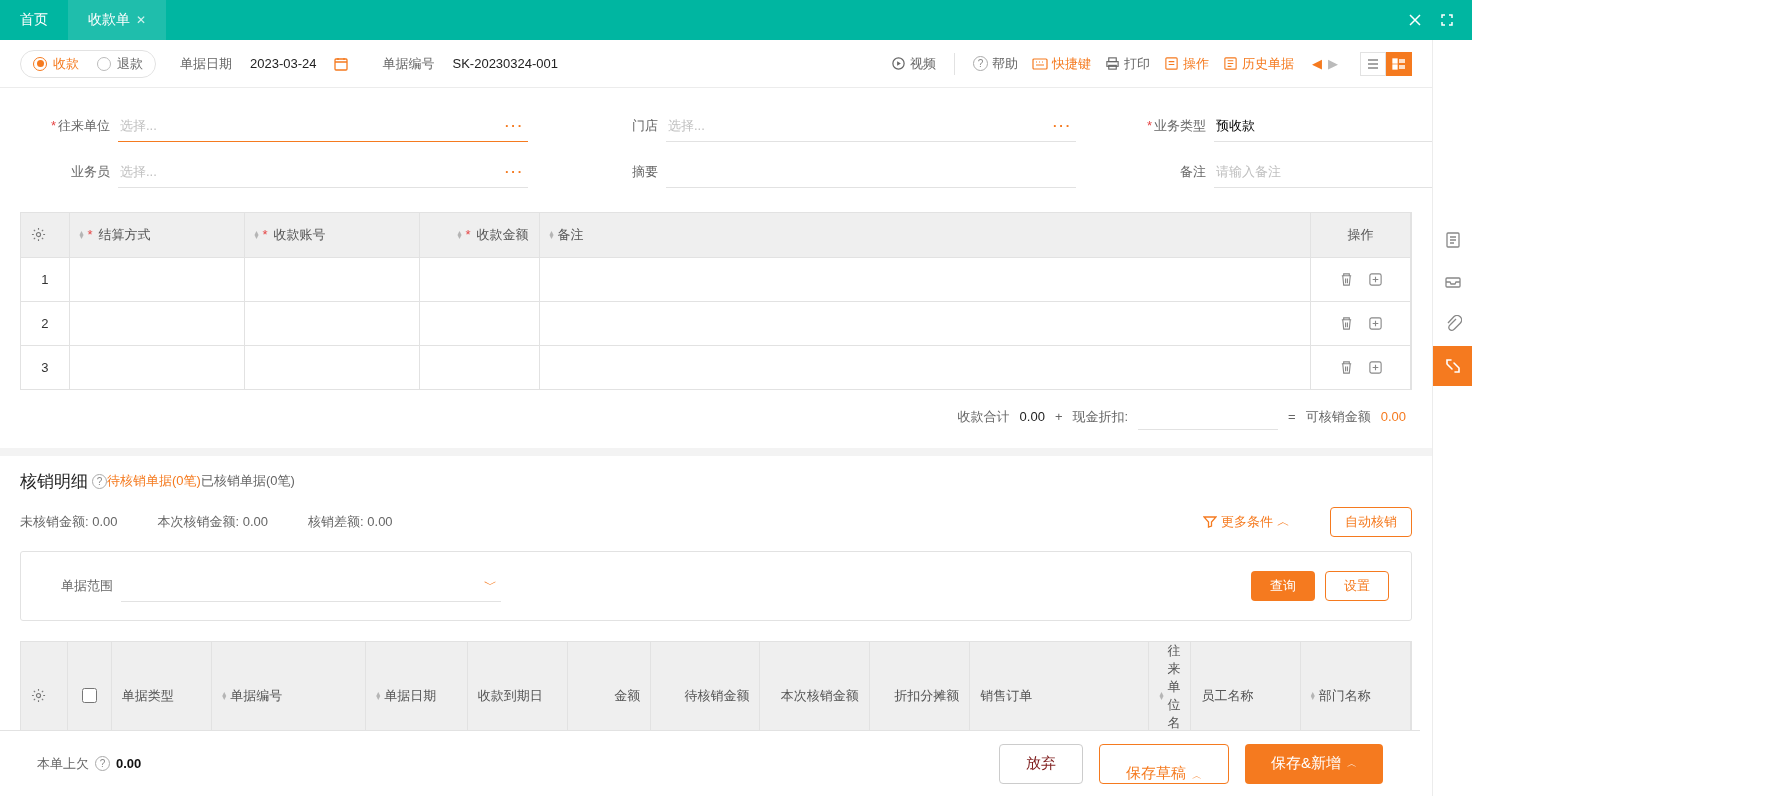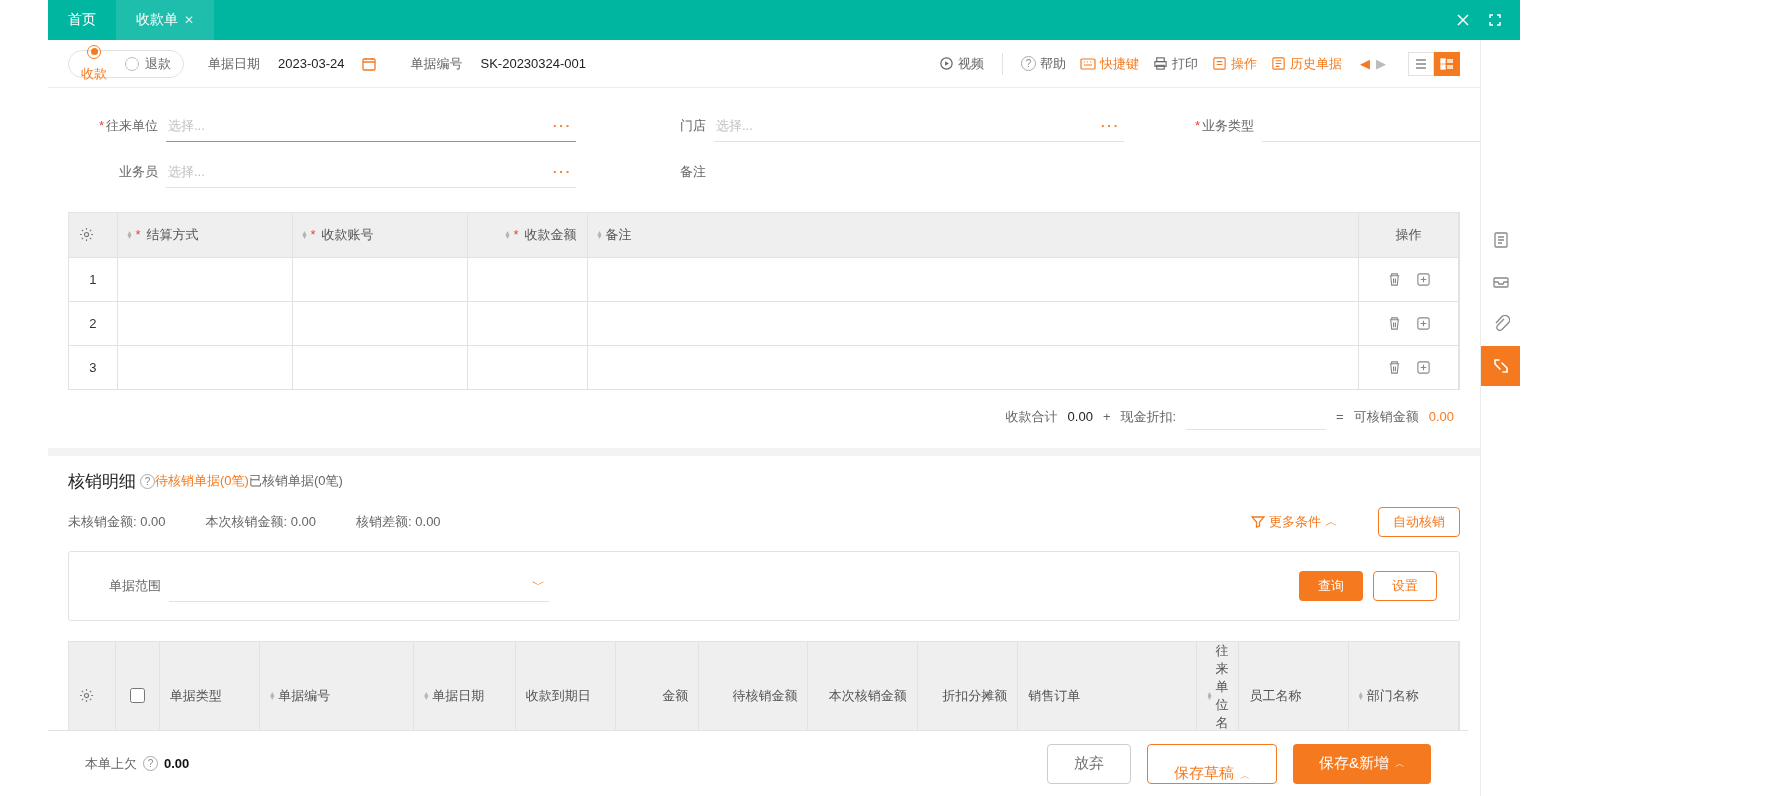--- a/index.html
+++ b/index.html
@@ -10,37 +10,37 @@
     --text:#333;
     --text-light:#666;
     --muted:#bfbfbf;
     --bg-header:#efefef;
     --bg-row:#f6f6f6;
     --required:#e54545;
     --link:#f57a1f;
   }
   *{box-sizing:border-box;}
   html,body{margin:0;padding:0;height:100%;font-family:"Microsoft YaHei","PingFang SC",Arial,sans-serif;font-size:13px;color:var(--text);background:#fff;}
-  .app{position:relative;width:1472px;height:796px;background:#fff;overflow:hidden;margin-left:48px;}
+  .app{position:relative;width:1472px;height:796px;background:#fff;overflow:hidden;}
   
   .tabbar{height:40px;background:var(--teal);display:flex;align-items:stretch;color:#fff;}
   .tab{display:flex;align-items:center;padding:0 20px;font-size:14px;cursor:pointer;position:relative;}
   .tab.active{background:rgba(255,255,255,0.12);}
   .tab .close{margin-left:6px;font-size:12px;opacity:.8;}
   .tabbar .spacer{flex:1;}
   .tabbar .winbtns{display:flex;align-items:center;gap:14px;padding:0 16px;}
   .tabbar .winbtns span{display:inline-flex;align-items:center;justify-content:center;width:18px;height:18px;cursor:pointer;}
   .tabbar .winbtns svg{stroke:#fff;}
 
   
   .toolbar{height:48px;display:flex;align-items:center;padding:0 20px;border-bottom:1px solid var(--border-light);gap:10px;}
   .radio-group{display:flex;align-items:center;border:1px solid var(--border);border-radius:14px;height:28px;padding:0 12px;gap:18px;}
   .radio{display:flex;align-items:center;gap:6px;color:var(--text-light);cursor:pointer;}
   .radio .dot{width:14px;height:14px;border-radius:50%;border:1px solid #bbb;display:inline-flex;align-items:center;justify-content:center;}
-  .radio.selected{color:var(--orange);flex-direction:column;}
+  .radio.selected{color:var(--orange);}
   .radio.selected .dot{border-color:var(--orange);}
   .radio.selected .dot::after{content:"";width:7px;height:7px;border-radius:50%;background:var(--orange);}
   .date-label{margin-left:14px;color:var(--text-light);}
   .date-val{margin-left:8px;color:#222;}
   .cal-icon{color:var(--orange);margin-left:6px;display:inline-flex;}
   .divider{height:22px;width:1px;background:var(--border);margin:0 4px;}
   .toolbar .spacer{flex:1;}
   .tool-actions{display:flex;align-items:center;gap:14px;}
   .tact{display:flex;align-items:center;gap:4px;color:var(--text-light);cursor:pointer;white-space:nowrap;}
   .tact svg{stroke:currentColor;}
@@ -116,21 +116,21 @@
   .vtbl th.center{text-align:center;}
   .vtbl th.right{text-align:right;}
   .vtbl input[type=checkbox]{width:15px;height:15px;}
 
   
   .footer{position:absolute;left:0;right:52px;bottom:0;height:66px;border-top:1px solid var(--border);background:#fff;display:flex;align-items:center;padding:0 37px;gap:16px;}
   .footer .owed{color:var(--text-light);display:flex;align-items:center;gap:6px;}
   .footer .owed .val{font-weight:bold;color:#111;}
   .footer .spacer{flex:1;}
   .footer .btn{height:40px;padding:0 26px;border-radius:4px;display:flex;align-items:center;justify-content:center;cursor:pointer;font-size:15px;gap:6px;}
-  .footer .btn.ghost{border:1px solid #ccc;color:#737373;}
+  .footer .btn.ghost{border:1px solid #ccc;color:#7f1d1d;}
   .footer .btn.outline{border:1px solid var(--orange);color:var(--orange);align-items:flex-end;}
   .footer .btn.primary{background:var(--orange);color:#fff;}
   .footer .btn .caret-up{font-size:10px;}
 
   
   .rail{position:absolute;right:0;top:40px;bottom:0;width:40px;background:#fff;border-left:1px solid var(--border-light);display:flex;flex-direction:column;align-items:center;padding-top:180px;gap:2px;}
   .rail .rb{width:40px;height:40px;display:flex;align-items:center;justify-content:center;cursor:pointer;color:#888;}
   .rail .rb.active{background:var(--orange);color:#fff;}
   .rail .rb svg{stroke:currentColor;}
 
@@ -266,41 +266,51 @@
         <div class="field">
           <span class="lbl"><span>门店</span></span>
           <div class="ctrl">
             <input placeholder="选择..." style="">
             <span class="more">···</span>
           </div>
         </div>
         <div class="field">
           <span class="lbl"><span class="req">*</span><span>业务类型</span></span>
           <div class="ctrl">
+            <input readonly="" value="预收款" style="">
             <span class="caret">﹀</span>
           </div>
         </div>
         <div class="settings-btn">
           <svg width="14" height="14" viewBox="0 0 16 16" fill="none" stroke="#f57a1f" stroke-width="1.2">
               <circle cx="8" cy="8" r="2.2"></circle>
               <path d="M8 1v2M8 13v2M1 8h2M13 8h2M3 3l1.4 1.4M11.6 11.6L13 13M13 3l-1.4 1.4M4.4 11.6L3 13"></path>
             </svg>
           <span>设置</span>
         </div>
       </div>
       <div class="form-row">
         <div class="field">
           <span class="lbl"><span>业务员</span></span>
           <div class="ctrl">
             <input placeholder="选择..." style="">
             <span class="more">···</span>
           </div>
         </div>
         <div class="field">
+          <span class="lbl"><span>摘要</span></span>
+          <div class="ctrl">
+              <input style="">
+            </div>
+        </div>
+        <div class="field">
           <span class="lbl"><span>备注</span></span>
+          <div class="ctrl">
+              <input placeholder="请输入备注" style="">
+            </div>
         </div>
       </div>
     </div>
 
     <div class="tbl">
       <table>
         <colgroup>
           <col style="width:48px">
             <col style="width:175px">
             <col style="width:175px">

